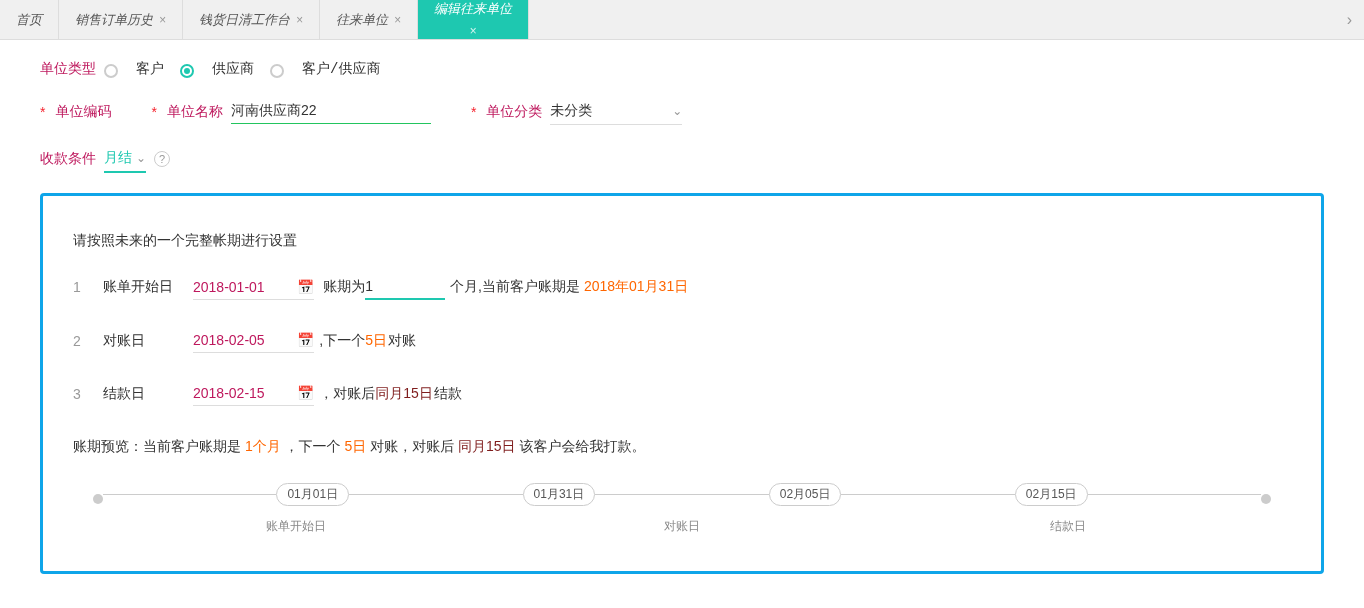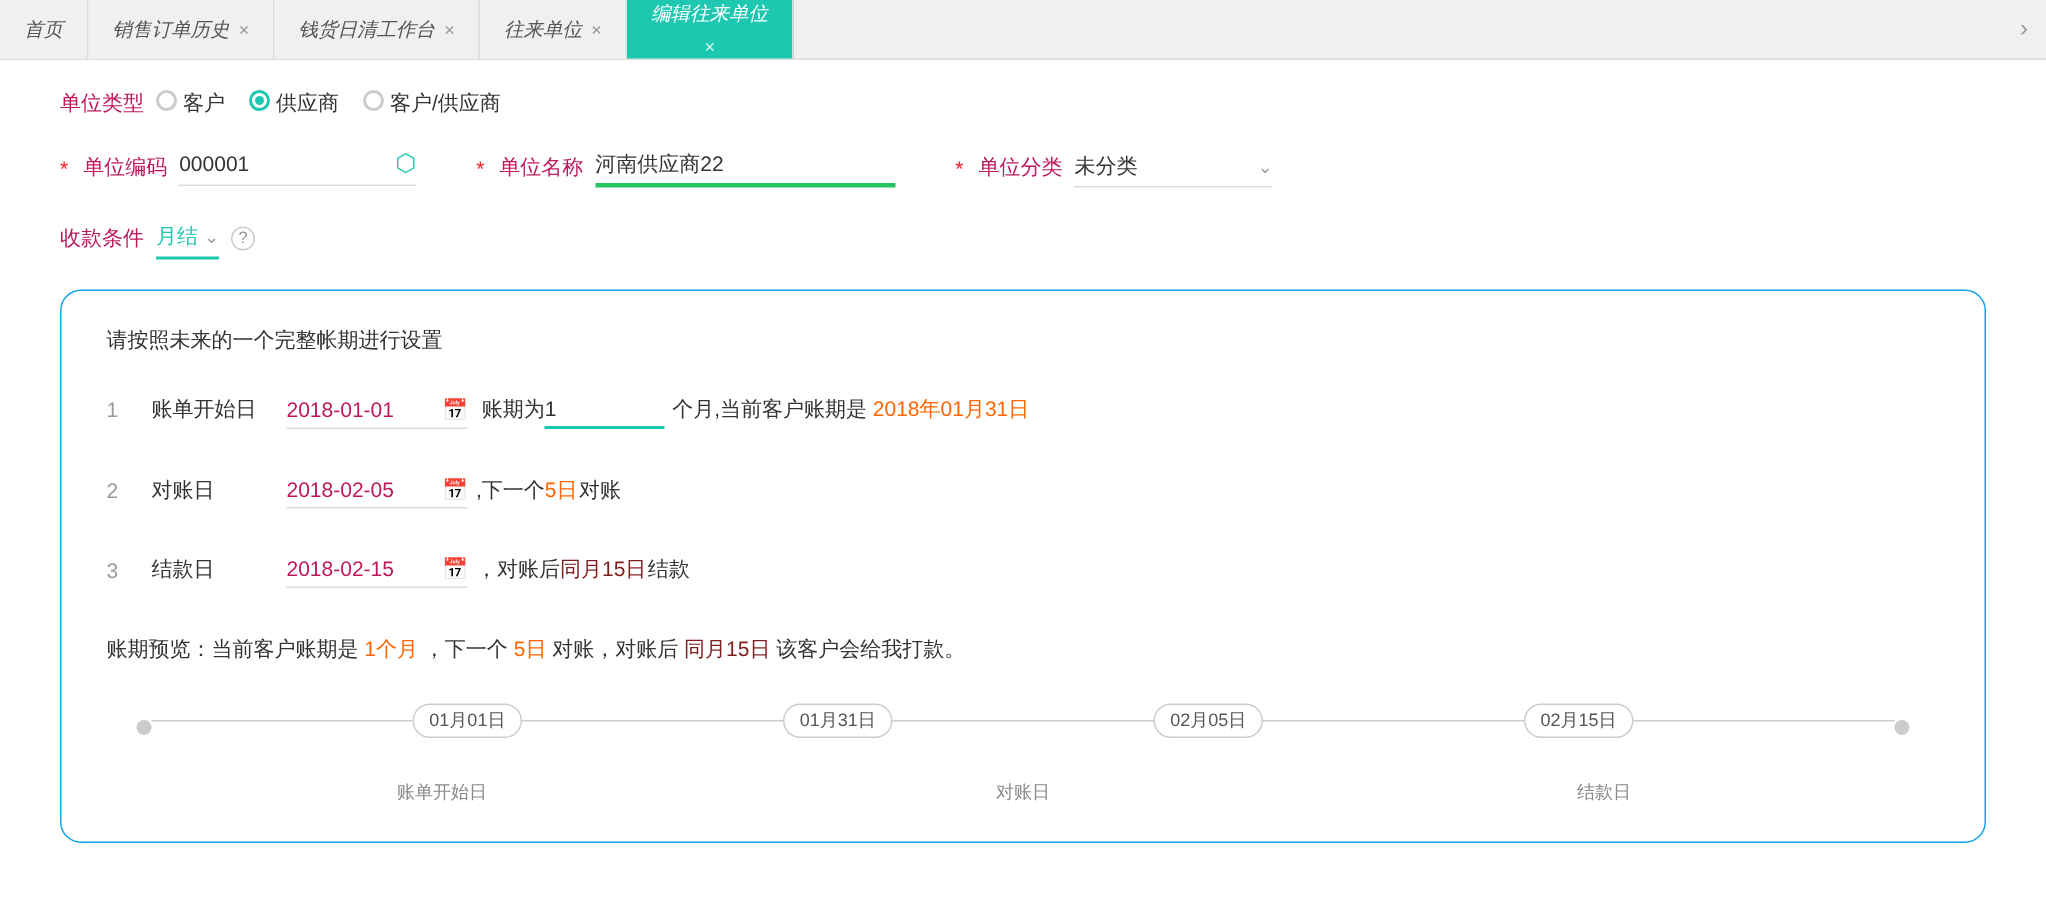--- a/index.html
+++ b/index.html
@@ -75,23 +75,24 @@
       color: #f5222d;
       margin-right: 2px;
     }
     .radio-group {
       display: flex;
       align-items: center;
       gap: 16px;
     }
     .radio-item {
       display: flex;
-      align-items: flex-start;
-      gap: 4px;
-      cursor: pointer;
+      align-items: flex-end;
+      gap: 18px;
+      cursor: pointer;
+      font-family: Liberation Mono, monospace;
     }
     .radio-circle {
       width: 14px;
       height: 14px;
       border-radius: 50%;
       border: 2px solid #ccc;
       display: flex;
       align-items: center;
       justify-content: center;
     }
@@ -101,21 +102,21 @@
     .radio-circle.checked::after {
       content: '';
       width: 6px;
       height: 6px;
       border-radius: 50%;
       background: #1ec8b0;
     }
 
     .input-field {
       border: none;
-      border-bottom: 3px solid #22c55e;
+      border-bottom: 1px solid #22c55e;
       outline: none;
       padding: 4px 0;
       font-size: 14px;
       color: #333;
       background: transparent;
       width: 160px;
     }
     .input-field.wide { width: 200px; }
 
     .input-with-icon {
@@ -168,23 +169,23 @@
       display: flex;
       align-items: center;
       justify-content: center;
       font-size: 11px;
       color: #999;
       cursor: pointer;
     }
 
     
     .period-box {
-      border: 1px solid #0ea5e9;
-      border-radius: 14px;
-      padding: 24px 30px;
+      border: 3px solid #0ea5e9;
+      border-radius: 4px;
+      padding: 36px 30px;
       margin-top: 10px;
     }
     .period-title {
       color: #333;
       margin-bottom: 24px;
       font-size: 14px;
     }
     .period-row {
       display: flex;
       align-items: center;
@@ -324,24 +325,20 @@
           <span>客户/供应商</span>
         </label>
       </div>
     </div>
   </div>
 
   <div class="form-row">
     <div class="form-group">
       <span class="required-star">*</span>
       <span class="form-label">单位编码</span>
-      <div class="input-with-icon">
-        <input type="text" value="000001" style="">
-        <span class="copy-icon">⬡</span>
-      </div>
     </div>
     <div class="form-group">
       <span class="required-star">*</span>
       <span class="form-label">单位名称</span>
       <input class="input-field wide" type="text" value="河南供应商22" style="">
     </div>
     <div class="form-group">
       <span class="required-star">*</span>
       <span class="form-label">单位分类</span>
       <div class="select-field">
@@ -406,21 +403,21 @@
       <span>账期预览：当前客户账期是</span>
       <span class="highlight-orange">1个月</span>
       <span>，下一个</span>
       <span class="highlight-orange">5日</span>
       <span>对账，对账后</span>
       <span class="highlight-teal">同月15日</span>
       <span>该客户会给我打款。</span>
     </div>
 
     <div class="timeline-wrap">
-      <div style="display:flex; align-items:center; gap:0; position:relative; margin-bottom:22px;text-align:center;">
+      <div style="display:flex; align-items:center; gap:0; position:relative; margin-bottom:6px;text-align:center;">
 
         <div class="timeline-end-dot"></div>
 
         <div style="flex:1; height:1px; background:#ccc;"></div>
         <div class="timeline-node">
           <div class="timeline-badge">01月01日</div>
         </div>
         <div style="flex:1; height:1px; background:#ccc;"></div>
         <div class="timeline-node">
           <div class="timeline-badge">01月31日</div>

